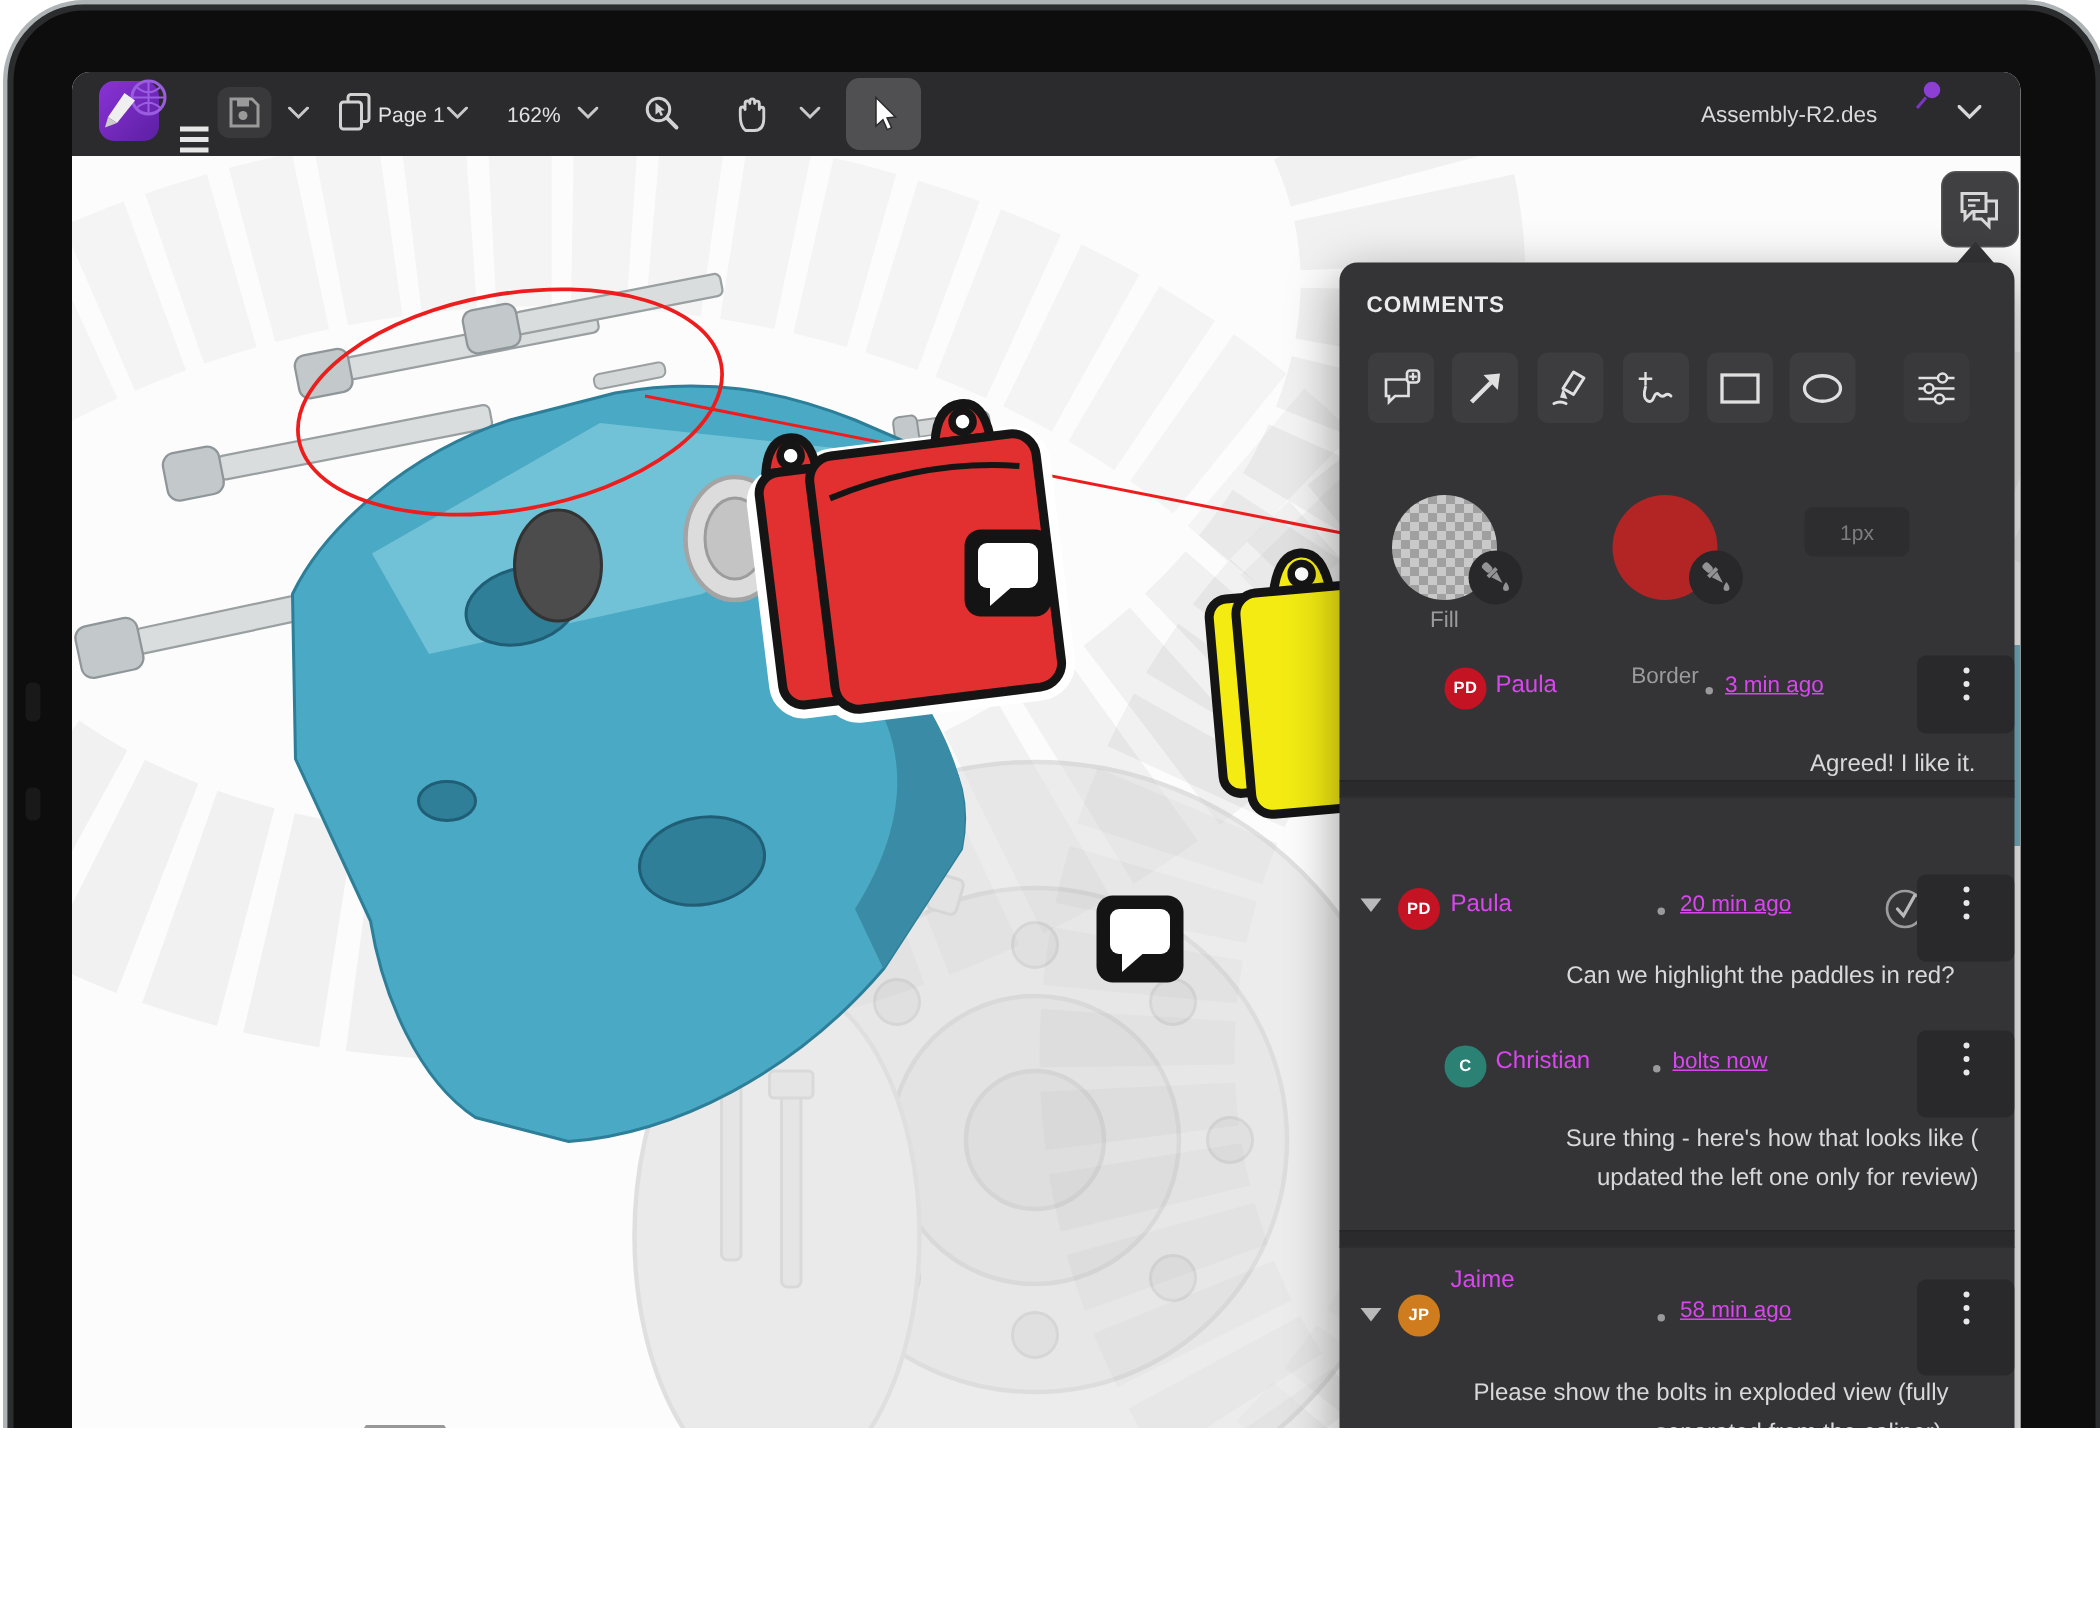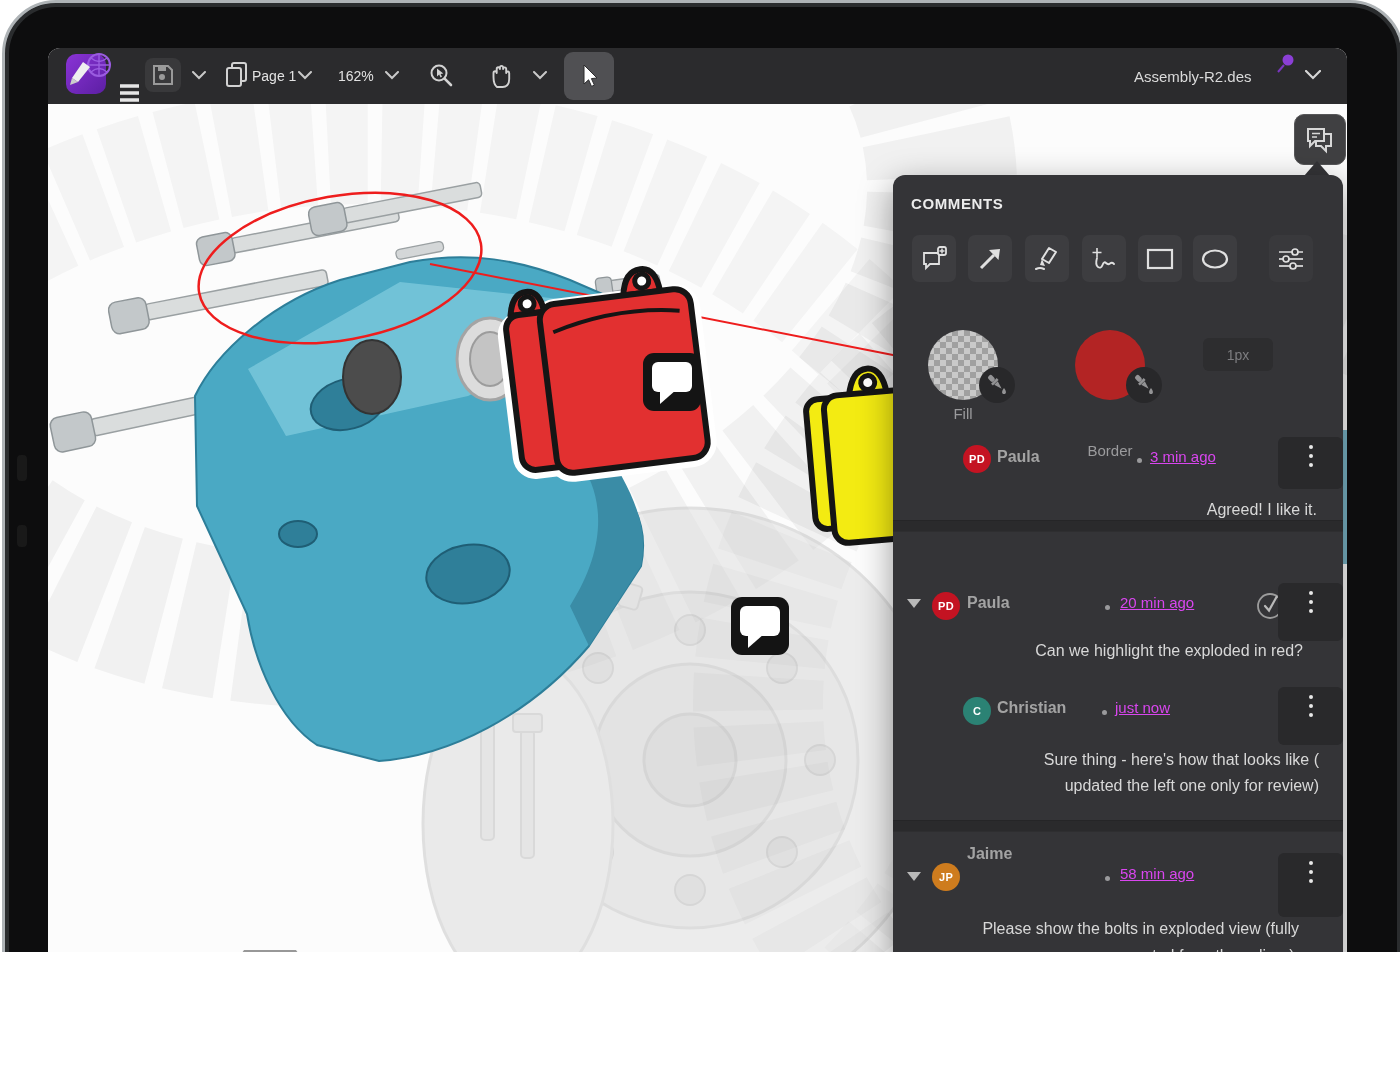--- a/index.html
+++ b/index.html
@@ -37,21 +37,21 @@
   .swatch{position:absolute;border-radius:50%;width:70px;height:70px;}
   .checker{background:repeating-conic-gradient(#c9c9c9 0% 25%, #a0a0a0 0% 50%) 0 0/12px 12px;}
   .dropbadge{position:absolute;width:36px;height:36px;border-radius:50%;background:#28282a;
              display:flex;align-items:center;justify-content:center;}
   .sw-label{position:absolute;font-size:15px;color:#9b9b9d;text-align:center;width:90px;}
   .pxfield{position:absolute;left:310px;top:163px;width:70px;height:33px;background:#2d2d2f;border-radius:6px;
            color:#7d7d80;font-size:14px;display:flex;align-items:center;justify-content:center;}
   .sep{position:absolute;left:0;width:450px;height:10px;background:#2a2a2c;border-top:1px solid #252527;border-bottom:1px solid #2e2e30;}
   .avatar{position:absolute;width:28px;height:28px;border-radius:50%;color:#fff;font-size:11px;font-weight:bold;
           display:flex;align-items:center;justify-content:center;letter-spacing:.3px;}
-  .cname{position:absolute;font-size:16px;font-weight:bold;color:#a3a3a3;}
+  .cname{position:absolute;font-size:16px;font-weight:normal;color:#d946ef;}
   .ctime{position:absolute;font-size:15px;color:#d946ef;text-decoration:underline;}
   .cdot{position:absolute;width:5px;height:5px;border-radius:50%;background:#9a9a9c;}
   .ctext{position:absolute;font-size:16px;color:#d8d8d8;line-height:26px;text-align:right;}
   .kebab{position:absolute;left:385px;width:65px;background:#29292b;border-radius:6px;
          display:flex;flex-direction:column;align-items:center;padding-top:8px;gap:5px;}
   .kebab i{width:4px;height:4px;border-radius:50%;background:#e8e8e8;}
   .tri{position:absolute;width:0;height:0;border-left:7px solid transparent;border-right:7px solid transparent;
        border-top:9px solid #b9b9b9;}
   .checkres{position:absolute;left:362px;top:415px;}
   .sliver{position:absolute;}
@@ -415,27 +415,27 @@
           <svg width="30" height="30">
             <circle cx="15" cy="16" r="12" fill="none" stroke="#9c9c9c" stroke-width="1.8"></circle>
             <path d="M10,16 l4,4.5 L21.5,7" fill="none" stroke="#b9b9b9" stroke-width="2.2" stroke-linecap="round"></path>
           </svg>
         </div>
         <div class="kebab" style="top:408px;height:50px;">
             <i></i>
             <i></i>
             <i></i>
           </div>
-        <div class="ctext" style="left:70px;top:463px;width:340px;">Can we highlight the exploded in red?</div>
+        <div class="ctext" style="left:70px;top:463px;width:340px;">Can we highlight the paddles in red?</div>
 
         <div>
           <div class="avatar" style="left: 70px; top: 522px; background: rgb(43, 130, 116);">C</div>
           <div class="cname" style="left:104px;top:524px;">Christian</div>
           <div class="cdot" style="left:209px;top:535px;"></div>
-          <div class="ctime" style="left:222px;top:524px;">just now</div>
+          <div class="ctime" style="left:222px;top:524px;">bolts now</div>
           <div class="kebab" style="top:512px;height:50px;">
               <i></i>
               <i></i>
               <i></i>
             </div>
           <div class="ctext" style="left:124px;top:572px;width:302px;">Sure thing - here's how that looks like ( updated the left one only for review)</div>
         </div>
       </div>
 
       <div class="sep" style="top:645px;"></div>

